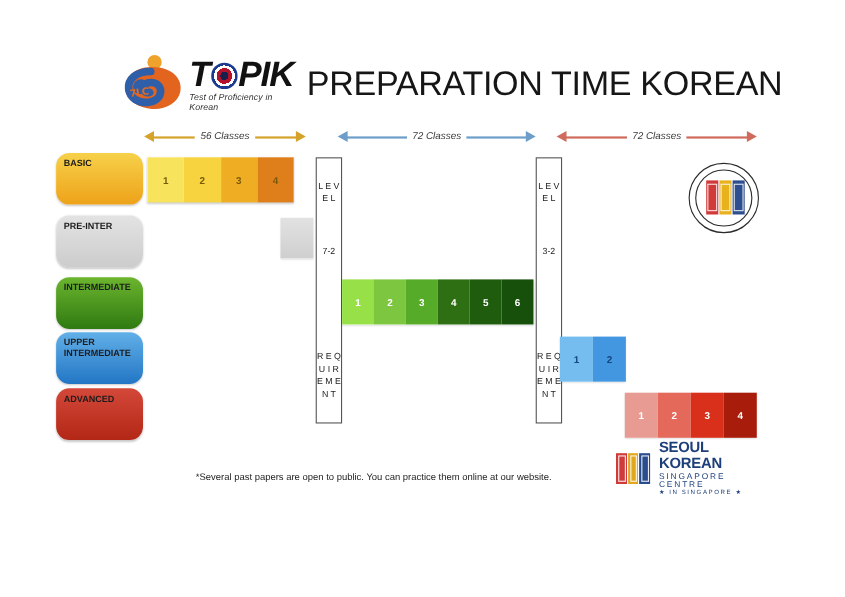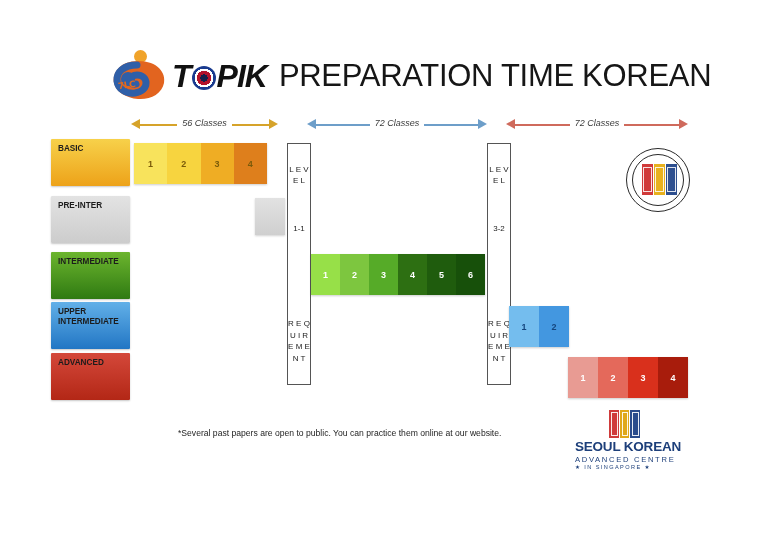--- a/index.html
+++ b/index.html
@@ -31,21 +31,21 @@
   .arrow-row{position:absolute;top:116px;left:0;width:768px;height:20px;}
   .arrow{position:absolute;height:18px;display:flex;align-items:center;font-style:italic;}
   .arrow .ln{position:absolute;left:8px;right:8px;top:8px;height:1.6px;}
   .arrow .hL,.arrow .hR{position:absolute;top:3px;width:0;height:0;border-top:5.5px solid transparent;border-bottom:5.5px solid transparent;}
   .arrow .hL{left:0;border-right:9px solid currentColor;}
   .arrow .hR{right:0;border-left:9px solid currentColor;}
   .arrow .lbl{position:absolute;left:0;right:0;text-align:center;font-size:9px;color:#3a3a3a;
      background:#fff;padding:0 5px;width:max-content;margin:0 auto;top:2px;}
 
   
-  .lvbox{position:absolute;left:51px;width:79px;height:47px;border-radius:1px;
+  .lvbox{position:absolute;left:51px;width:79px;height:47px;border-radius:12px;
      box-shadow:0 1px 2px rgba(0,0,0,.22);}
   .lvbox span{position:absolute;left:7px;top:5px;font-size:8.2px;font-weight:bold;color:#1c1c1c;line-height:10px;}
 
   
   .strip{position:absolute;display:flex;box-shadow:0 1px 2px rgba(0,0,0,.2);}
   .cell{display:flex;align-items:center;justify-content:center;font-size:9px;font-weight:bold;}
 
   
   .reqcol{position:absolute;width:22px;background:#fff;border:1px solid #555;
      display:flex;flex-direction:column;align-items:center;justify-content:center;gap:36px;}
@@ -64,21 +64,21 @@
   .bn{position:absolute;top:9px;width:11px;height:31px;}
   .bn.r{left:9px;background:#d03a3a;}
   .bn.y{left:21px;background:#e8b11e;}
   .bn.b{left:33px;background:#2e4f8f;}
   .bn .gl{position:absolute;left:1px;right:1px;top:3px;bottom:3px;border:1px solid rgba(255,255,255,.85);}
 
   
   .foot{position:absolute;left:178px;top:428px;font-size:8.6px;color:#242424;}
 
   
-  .sklc{position:absolute;left:559px;top:408px;width:132px;height:36px;display:flex;align-items:center;flex-direction:column;}
+  .sklc{position:absolute;left:559px;top:408px;width:132px;height:36px;display:flex;align-items:center;}
   .sklc-mark{width:34px;height:32px;position:relative;flex:0 0 auto;}
   .sm{position:absolute;top:2px;height:28px;}
   .sm.a{left:1px;width:10px;background:#cf3b3b;}
   .sm.b{left:12px;width:9px;background:#e0a81c;}
   .sm.c{left:22px;width:10px;background:#2b4c8c;}
   .sm i{position:absolute;left:1.5px;right:1.5px;top:2px;bottom:2px;border:1px solid rgba(255,255,255,.9);font-style:normal;}
   .sklc-txt{margin-left:6px;line-height:1;}
   .s1{font-size:13.5px;font-weight:bold;color:#1d3f7a;letter-spacing:-.2px;}
   .s2{font-size:7.6px;color:#1d3f7a;letter-spacing:1.7px;margin-top:2px;}
   .s3{font-size:5.6px;color:#1d3f7a;letter-spacing:1.4px;margin-top:2px;}
@@ -99,20 +99,21 @@
       </svg>
       <div class="lc-text">7LC</div>
     </div>
 
     <div class="topik-block">
       <div class="topik-word">
         <span>T</span>
         <span class="topik-o"></span>
         <span>PIK</span>
       </div>
+      <div class="topik-sub">Test of Proficiency in Korean</div>
     </div>
 
     <div class="title-main">PREPARATION TIME KOREAN</div>
   </div>
 
   <div class="arrow-row">
     <div class="arrow" id="arrow0" style="left: 131px; width: 147px; color: rgb(214, 163, 42);">
       <span class="hL"></span>
       <span class="ln" style="background: rgb(214, 163, 42);"></span>
       <span class="hR"></span>
@@ -152,21 +153,21 @@
       <div class="cell" style="flex: 1 1 0px; background: rgb(248, 227, 92); color: rgb(122, 90, 10);">1</div>
       <div class="cell" style="flex: 1 1 0px; background: rgb(247, 212, 63); color: rgb(122, 90, 10);">2</div>
       <div class="cell" style="flex: 1 1 0px; background: rgb(239, 173, 36); color: rgb(122, 90, 10);">3</div>
       <div class="cell" style="flex: 1 1 0px; background: rgb(222, 127, 28); color: rgb(122, 90, 10);">4</div>
     </div>
 
   <div class="graycon" style="left:255px;top:198px;width:30px;height:37px;"></div>
 
   <div class="reqcol" id="req0" style="left:287px;top:143px;height:240px;">
     <div class="vtxt">L E V E L</div>
-    <div class="vtxt">1-1</div>
+    <div class="vtxt">7-2</div>
     <div class="gap"></div>
     <div class="vtxt">R E Q U I R E M E N T</div>
   </div>
 
   <div class="strip" id="interStrip" style="left:311px;top:254px;width:174px;height:41px;">
       <div class="cell" style="flex: 1 1 0px; background: rgb(151, 224, 72); color: rgb(255, 255, 255);">1</div>
       <div class="cell" style="flex: 1 1 0px; background: rgb(125, 198, 63); color: rgb(255, 255, 255);">2</div>
       <div class="cell" style="flex: 1 1 0px; background: rgb(86, 171, 40); color: rgb(255, 255, 255);">3</div>
       <div class="cell" style="flex: 1 1 0px; background: rgb(45, 111, 18); color: rgb(255, 255, 255);">4</div>
       <div class="cell" style="flex: 1 1 0px; background: rgb(31, 92, 13); color: rgb(255, 255, 255);">5</div>
@@ -215,18 +216,18 @@
         </div>
       <div class="sm b">
           <i></i>
         </div>
       <div class="sm c">
           <i></i>
         </div>
     </div>
     <div class="sklc-txt">
       <div class="s1">SEOUL KOREAN</div>
-      <div class="s2">ADVANCED CENTRE</div>
+      <div class="s2">SINGAPORE CENTRE</div>
       <div class="s3">★ IN SINGAPORE ★</div>
     </div>
   </div>
 
 </div>
 
 </body></html>

